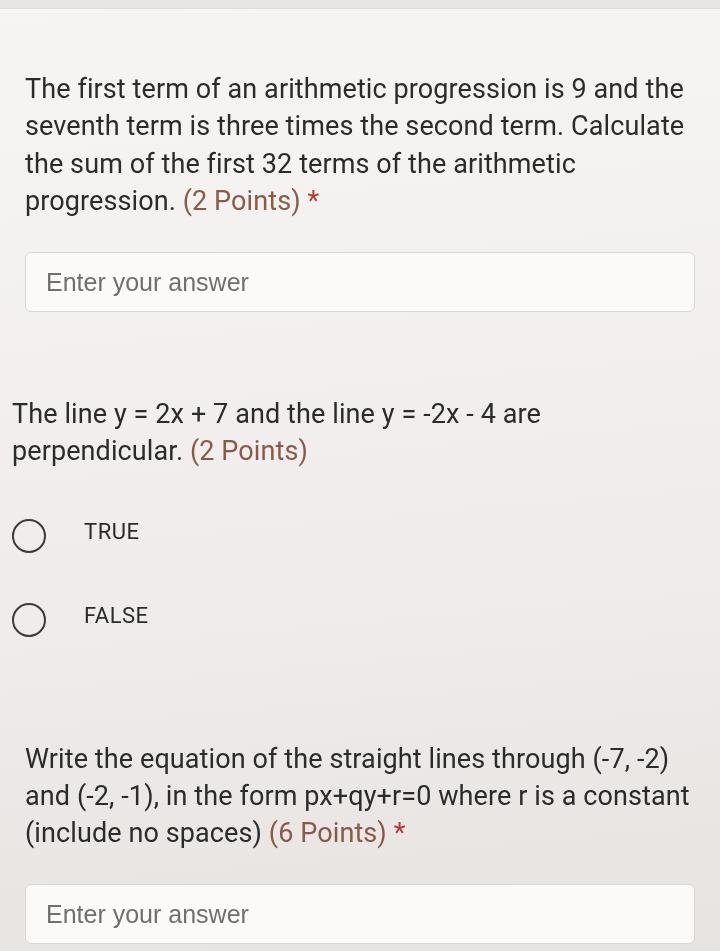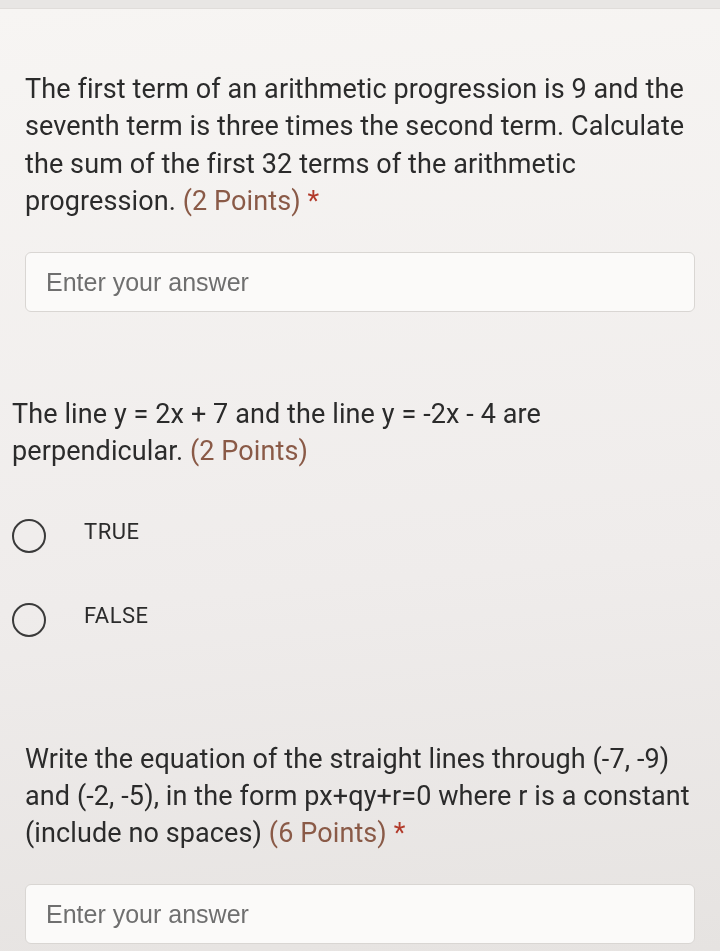--- a/index.html
+++ b/index.html
@@ -95,21 +95,21 @@
       </div>
       <div class="option">
         <span class="radio"></span>
         <span class="option-label">FALSE</span>
       </div>
     </div>
   </div>
 
   <div class="question-block q3">
     <p class="prompt">
-      <span>Write the equation of the straight lines through (-7, -9) and (-2, -5), in the form </span><span class="italic">px+qy+r</span><span>=0 where r is a constant (include no spaces)</span>
+      <span>Write the equation of the straight lines through (-7, -2) and (-2, -1), in the form </span><span class="italic">px+qy+r</span><span>=0 where r is a constant (include no spaces)</span>
       <span> </span>
       <span class="points">(6 Points)</span>
       <span> </span>
       <span class="required">*</span>
     </p>
     <input type="text" class="answer-input" placeholder="Enter your answer" style="">
   </div>
 
 </div>
 

